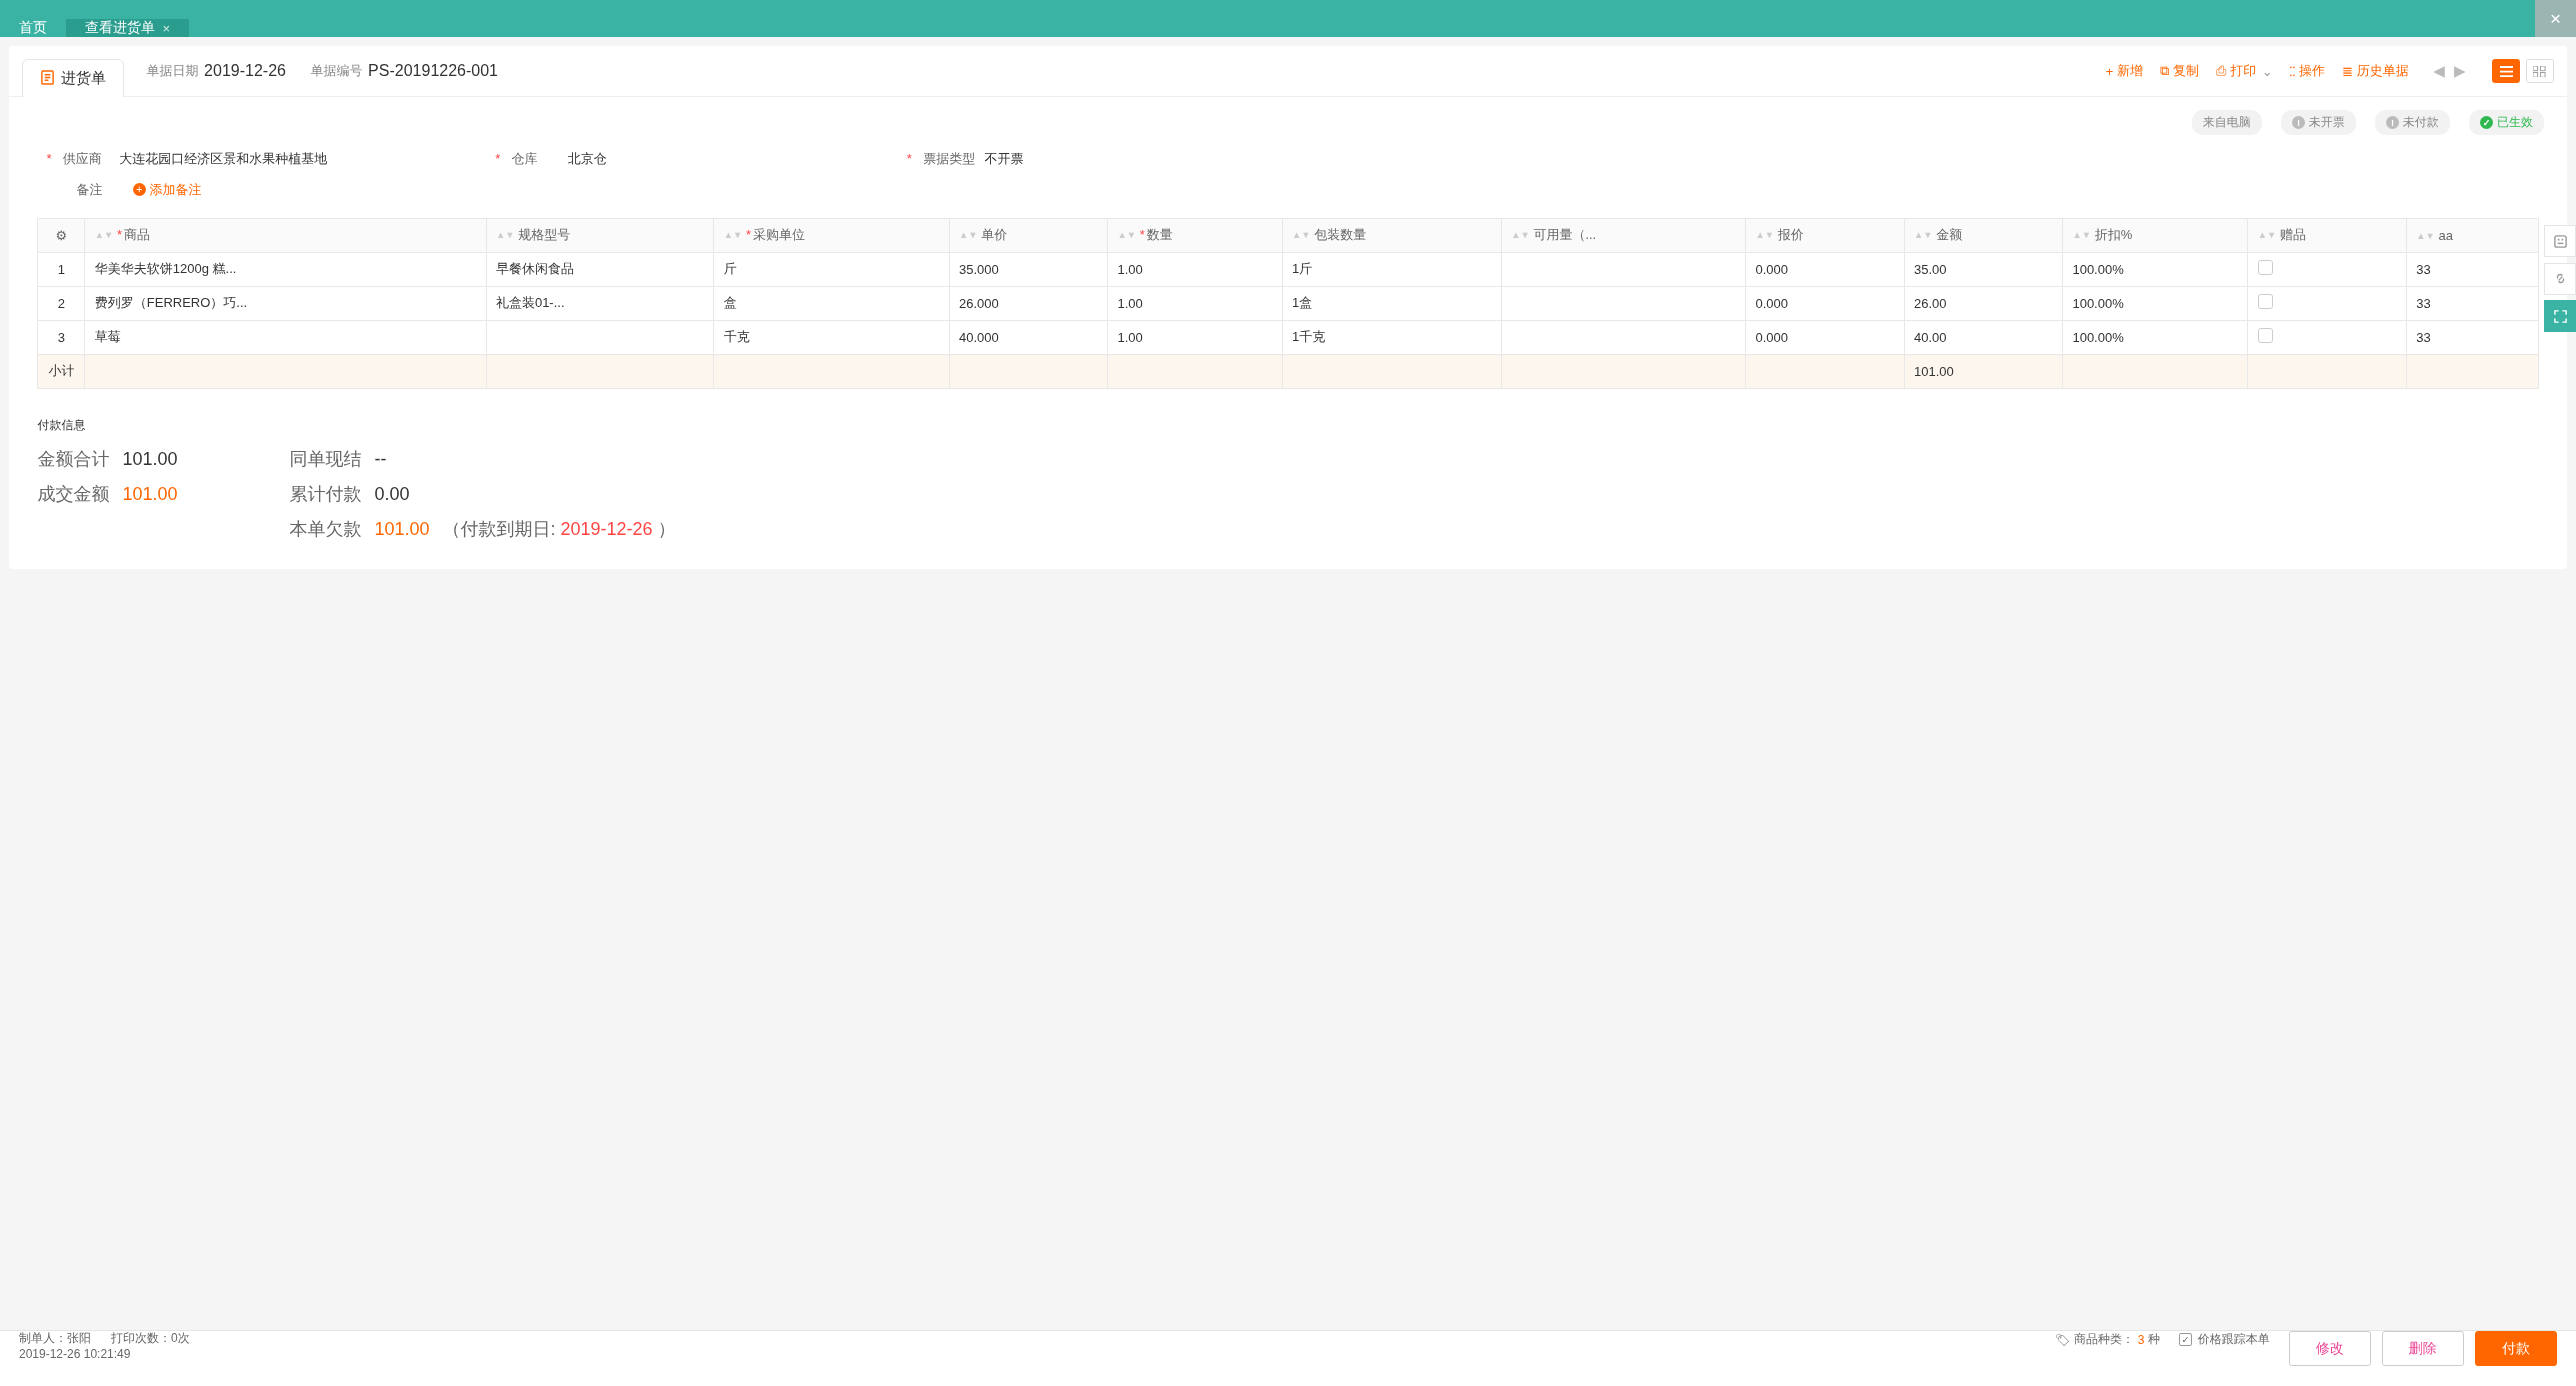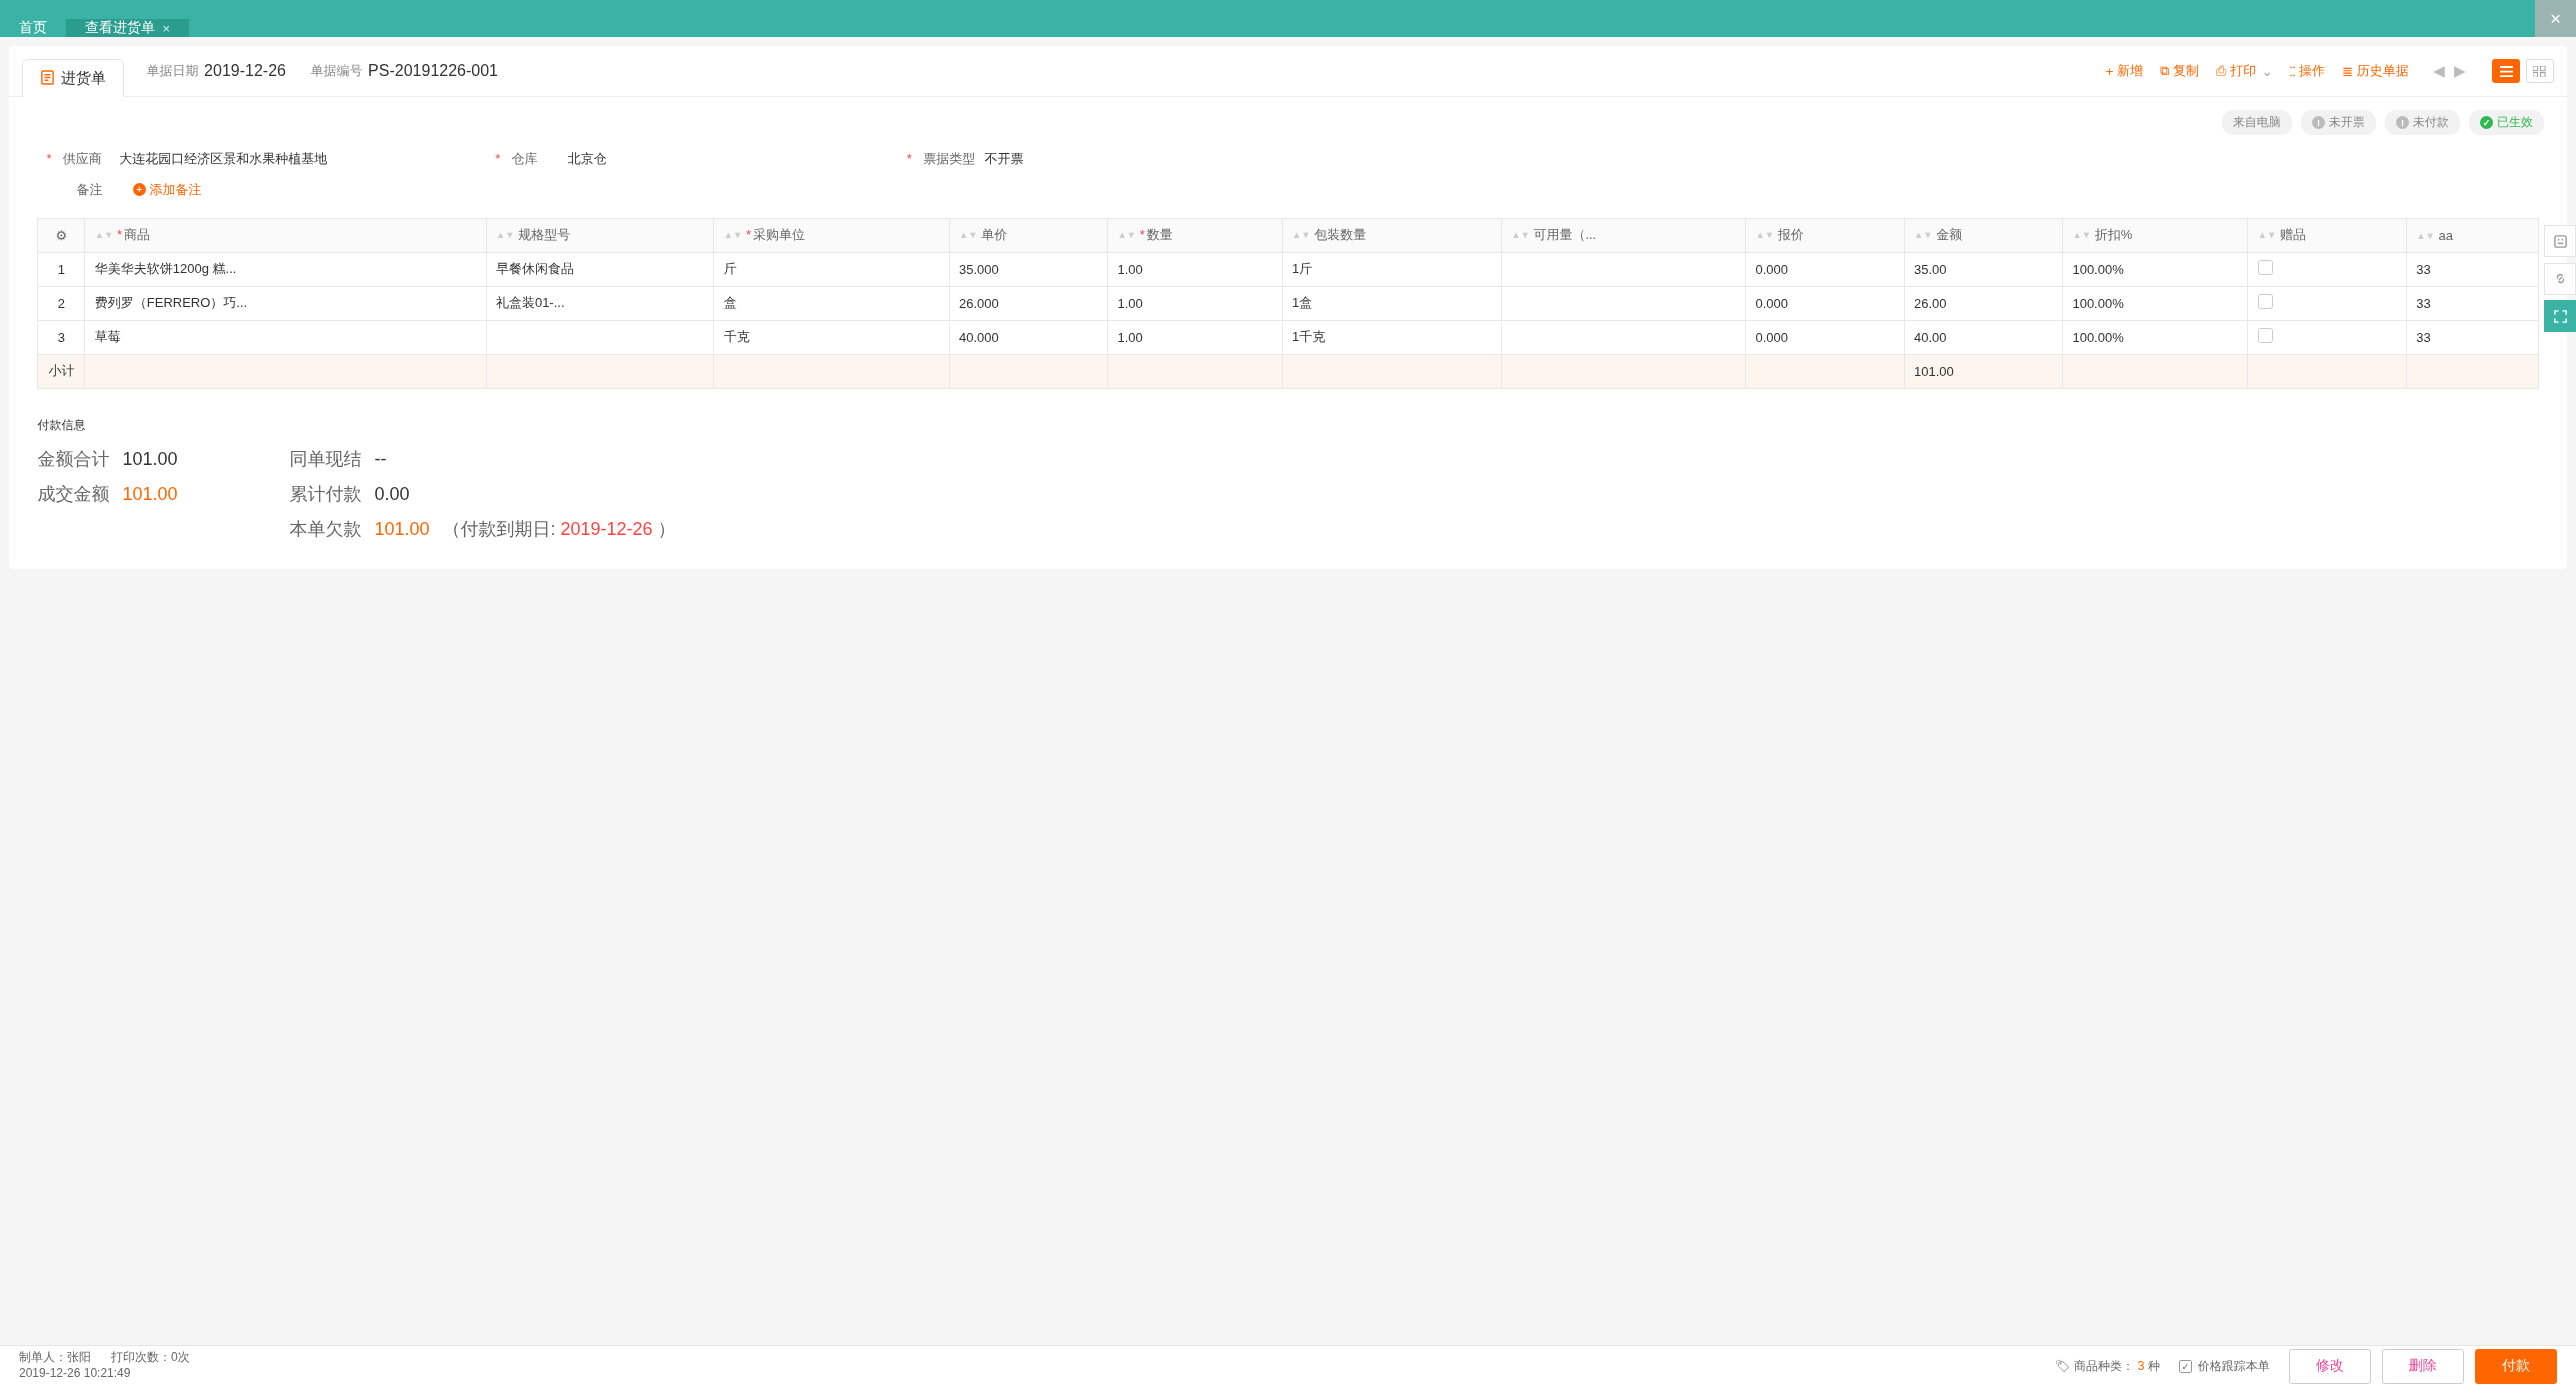--- a/index.html
+++ b/index.html
@@ -23,21 +23,21 @@
     .doc-actions { display: flex; align-items: center; gap: 17px; }
     .act-link { display: flex; align-items: center; gap: 3.7px; color: #f60; cursor: pointer; font-size: 13px; }
     .act-icon { font-size: 13px; }
     .nav-arrows { display: flex; align-items: center; gap: 9.4px; margin-left: 7.5px; color: #bbb; }
     .nav-arrows span { cursor: pointer; font-size: 15px; }
     .view-btns { display: flex; gap: 5.6px; margin-left: 9.4px; }
     .view-btn { width: 28px; height: 24px; border: 0.9px solid #ddd; border-radius: 2.8px; display: flex; align-items: center; justify-content: center; cursor: pointer; background: #fff; color: #999; }
     .view-btn.active { background: #f60; border-color: #f60; color: #fff; }
     
     
-    .status-row { display: flex; justify-content: flex-end; padding: 13px 22.5px 0; gap: 9px; }
+    .status-row { display: flex; justify-content: flex-end; padding: 13px 22.5px 0; gap: 19px; }
     .badge { padding: 3.7px 11.2px; border-radius: 11.2px; background: #f2f2f2; color: #888; font-size: 12px; display: flex; align-items: center; gap: 3.7px; }
     .badge.success { color: #2eb84f; }
     .badge-icon { display: inline-flex; width: 13px; height: 13px; border-radius: 50%; align-items: center; justify-content: center; font-size: 9.4px; font-weight: bold; }
     .badge-icon.info { background: #bbb; color: #fff; }
     .badge-icon.ok { background: #2eb84f; color: #fff; }
     
     
     .form-row { display: flex; padding: 15px 37px 9.4px; gap: 56px; }
     .form-field { display: flex; align-items: center; gap: 9.4px; font-size: 13px; }
     .req { color: #f44; margin-right: 1.9px; }
@@ -64,21 +64,21 @@
     .pay-grid { display: flex; gap: 112px; }
     .pay-col { display: flex; flex-direction: column; gap: 11.2px; }
     .pay-row { display: flex; align-items: center; gap: 13px; font-size: 18px; }
     .pay-label { color: #666; min-width: 56px; }
     .pay-val { color: #333; }
     .pay-val.accent { color: #f60; }
     .pay-due { color: #666; }
     .pay-due .d { color: #f44; }
     
     
-    .footer { position: fixed; bottom: 0; left: 0; right: 0; height: 41px; background: #fff; border-top: 0.9px solid #e5e5e5; display: flex; align-items: center; padding: 0 19px; font-size: 12px; }
+    .footer { position: fixed; bottom: 0; left: 0; right: 0; height: 56px; background: #fff; border-top: 0.9px solid #e5e5e5; display: flex; align-items: flex-start; padding: 0 19px; font-size: 12px; }
     .foot-meta { color: #666; line-height: 1.3; }
     .foot-spacer { flex: 1; }
     .foot-stats { display: flex; align-items: center; gap: 19px; margin-right: 19px; }
     .prod-count { display: flex; align-items: center; gap: 3.7px; color: #666; }
     .prod-count .n { color: #f60; }
     .track-chk { display: flex; align-items: center; gap: 5.6px; color: #666; }
     .chk { width: 13px; height: 13px; border: 0.9px solid #999; border-radius: 1.9px; display: inline-flex; align-items: center; justify-content: center; color: #666; font-size: 9.4px; background: #fff; }
     .foot-btns { display: flex; gap: 11.2px; }
     .btn { padding: 7.5px 26px; border: 0.9px solid #ccc; border-radius: 2.8px; background: #fff; cursor: pointer; font-size: 14px; color: #ec4899; }
     .btn.primary { background: #f60; border-color: #f60; color: #fff; }

